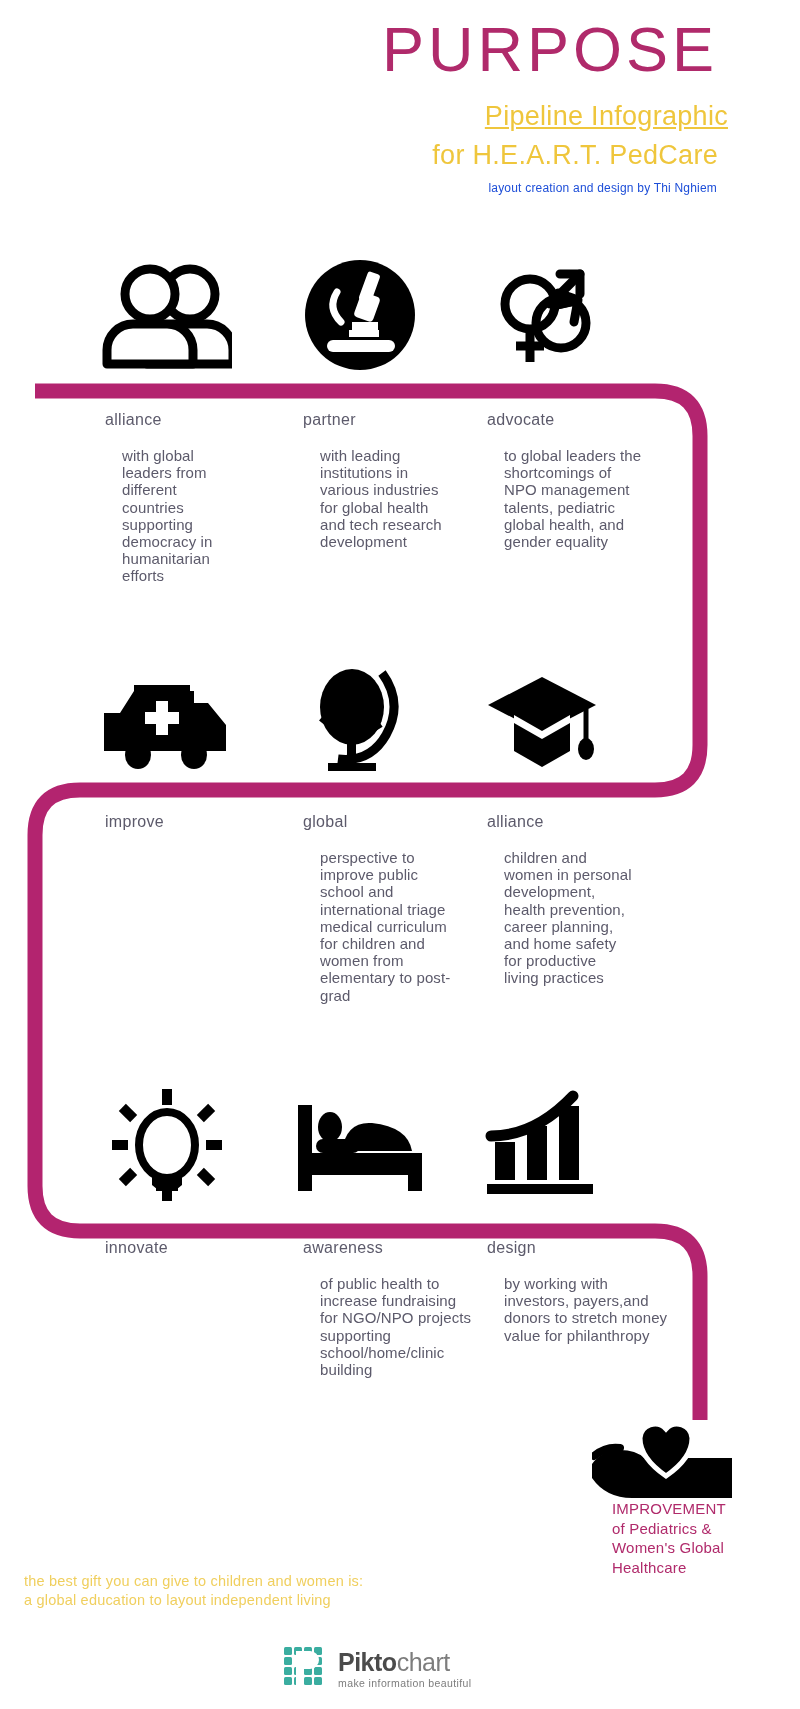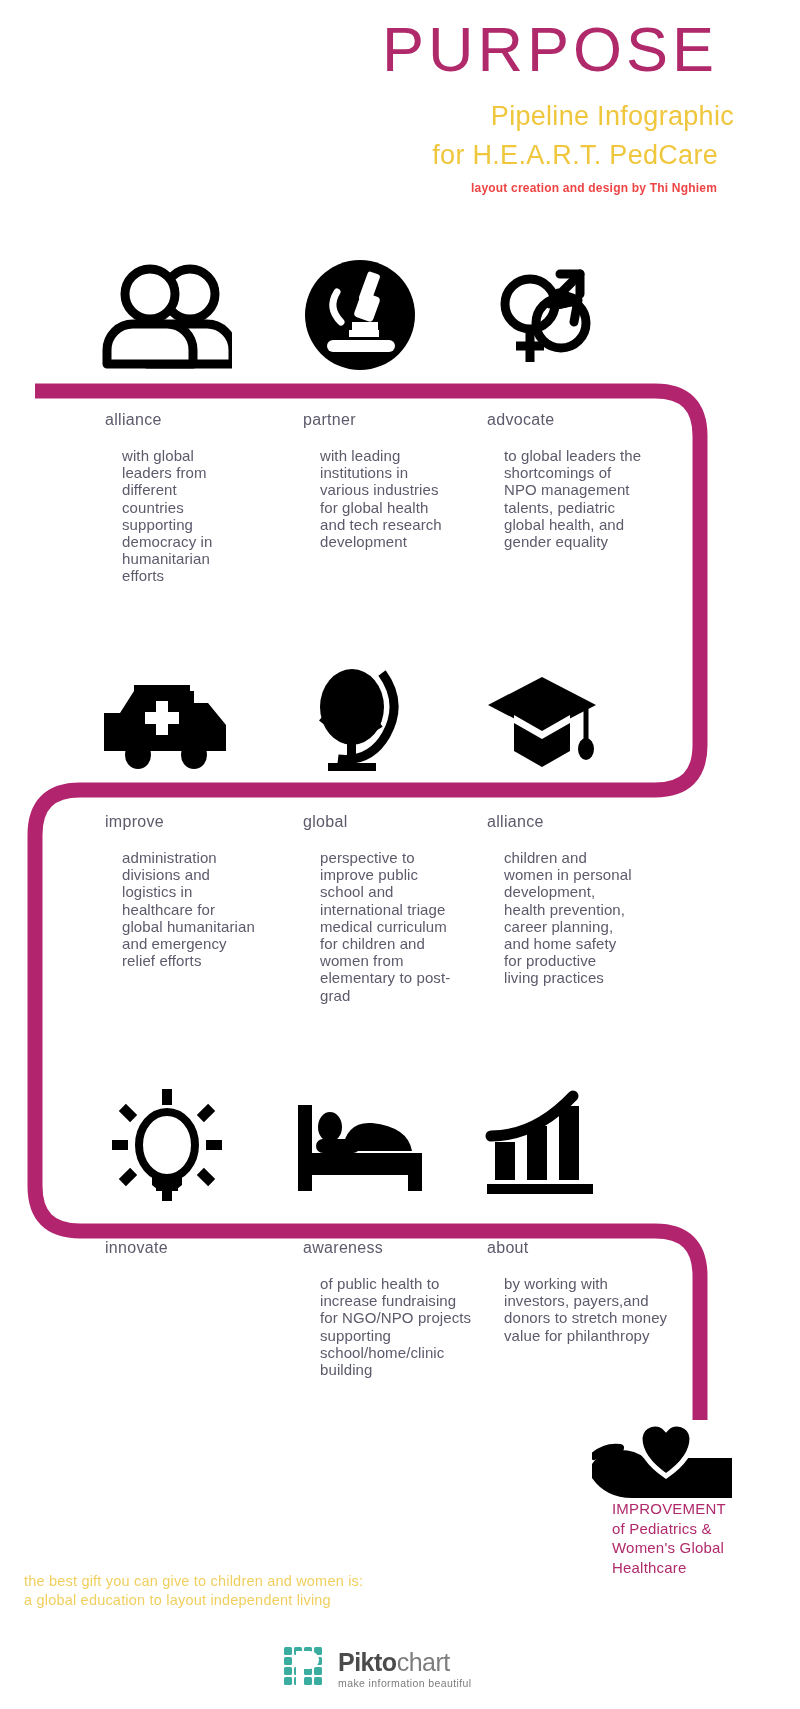--- a/index.html
+++ b/index.html
@@ -12,30 +12,30 @@
   .canvas{position:absolute;inset:0;}
 
   
   .header{position:absolute;top:0;left:0;width:800px;height:210px;text-align:right;}
   .title{
     position:absolute;right:82px;top:18px;
     font-size:63px;line-height:63px;letter-spacing:4px;
     color:#b02a6b;font-weight:400;
   }
   .sub1{
-    position:absolute;right:66px;top:101px;
-    font-size:27px;line-height:30px;color:#efc63c;font-weight:400;letter-spacing:0.3px;
+    position:absolute;right:72px;top:101px;
+    font-size:27px;line-height:30px;color:#efc63c;font-weight:400;letter-spacing:0.3px;text-decoration:underline;
   }
   .sub2{
     position:absolute;right:82px;top:140px;
     font-size:27px;line-height:30px;color:#efc63c;font-weight:400;letter-spacing:0.3px;margin-left:41px;
   }
   .byline{
     position:absolute;right:83px;top:181px;
-    font-size:12px;line-height:15px;color:#ef4444;font-weight:700;letter-spacing:0.2px;
+    font-size:12px;line-height:15px;color:#1d4ed8;font-weight:400;letter-spacing:0.2px;
   }
 
   
   .pipeline{position:absolute;left:0;top:0;width:800px;height:1709px;pointer-events:none;}
 
   
   .iconrow{position:absolute;left:0;width:800px;height:125px;}
   .iconcell{position:absolute;width:190px;height:125px;display:flex;align-items:center;justify-content:center;}
   .iconcell svg{display:block;}
 
@@ -194,21 +194,20 @@
         <path d="M100 38 L100 70" stroke="#000" stroke-width="5"></path>
         <ellipse cx="100" cy="78" rx="8" ry="11" fill="#000"></ellipse>
       </svg>
     </div>
 
   </div>
 
   <div class="textrow" style="top:812px">
     <div class="col" style="left:105px">
       <p class="kicker">improve</p>
-      <p class="body" style="width:134px">administration divisions and logistics in healthcare for global humanitarian and emergency relief efforts</p>
     </div>
     <div class="col" style="left:303px">
       <p class="kicker">global</p>
       <p class="body" style="width:132px">perspective to improve public school and international triage medical curriculum for children and women from elementary to post-grad</p>
     </div>
     <div class="col" style="left:487px">
       <p class="kicker">alliance</p>
       <p class="body" style="width:128px">children and women in personal development, health prevention, career planning, and home safety for productive living practices</p>
     </div>
   </div>
@@ -261,21 +260,21 @@
 
   <div class="textrow" style="top:1238px">
     <div class="col" style="left:105px">
       <p class="kicker">innovate</p>
     </div>
     <div class="col" style="left:303px">
       <p class="kicker">awareness</p>
       <p class="body" style="width:155px">of public health to increase fundraising for NGO/NPO projects supporting school/home/clinic building</p>
     </div>
     <div class="col" style="left:487px">
-      <p class="kicker">about</p>
+      <p class="kicker">design</p>
       <p class="body" style="width:170px">by working with investors, payers,and donors to stretch money value for philanthropy</p>
     </div>
   </div>
 
   <div class="handwrap">
     <svg width="140" height="100" viewBox="0 0 140 100">
       <path d="M0 60 q10 -14 28 -14 q16 0 24 8 l88 0 l0 40 l-100 0 q-26 0 -40 -20 z" fill="#000"></path>
       <path d="M2 52 q12 -10 26 -8" fill="none" stroke="#000" stroke-width="8" stroke-linecap="round"></path>
       <path d="M4 70 q14 -6 30 -4" fill="none" stroke="#000" stroke-width="8" stroke-linecap="round"></path>
       <path d="M48 34 a15 15 0 0 1 26 -9 a15 15 0 0 1 26 9 q0 20 -26 38 q-26 -18 -26 -38 z" fill="#000" stroke="#fff" stroke-width="5"></path>

